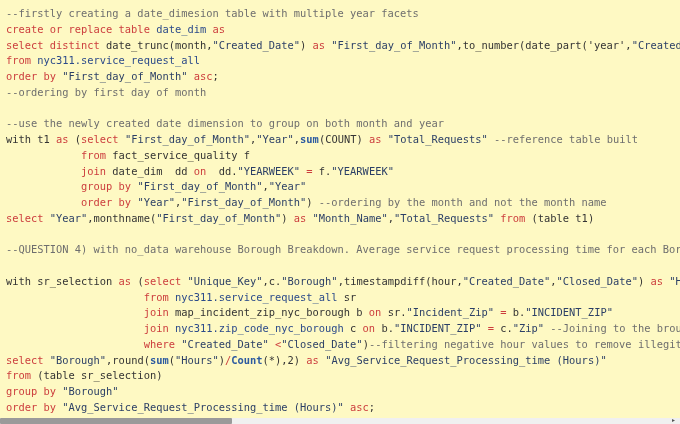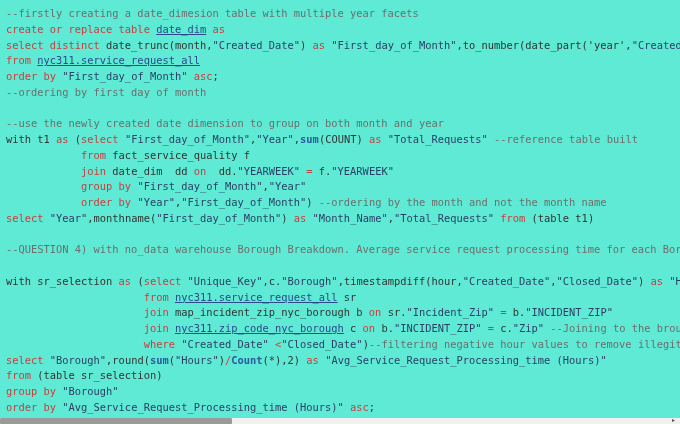--- a/index.html
+++ b/index.html
@@ -1,29 +1,29 @@
 <!DOCTYPE html>
 <html><head>
 <meta charset="utf-8">
 <style>
   html, body { margin: 0; padding: 0; background: #ffffff; }
   body { width: 680px; height: 424px; overflow: hidden; position: relative; }
   .editor {
     position: absolute; left: 0; top: 0; width: 680px; height: 418px;
-    overflow: hidden; background: #5eead4;
+    overflow: hidden; background: #fef9c3;
   }
   .code {
     position: absolute; left: 6px; top: 6px;
     font-family: "DejaVu Sans Mono", monospace;
     font-size: 10.4px; line-height: 15.75px;
     white-space: pre; color: #333333;
   }
   .line { height: 15.75px; }
   .tk-kw { color: #c0392b; color: #cc3d3d; }
-  .tk-id { color: #2b4a8a; text-decoration: underline; }
+  .tk-id { color: #2b4a8a; }
   .tk-str { color: #2b3f66; }
   .tk-cm { color: #6e6e6e; }
   .tk-fn { color: #2c5aa0; font-weight: bold; }
   .tk-op { color: #cc3d3d; }
   .tk-pl { color: #333333; text-align: center; }
   .hscroll {
     position: absolute; left: 0; top: 418px; width: 680px; height: 6px;
     background: #f0f0f0;
   }
   .hscroll-thumb {

